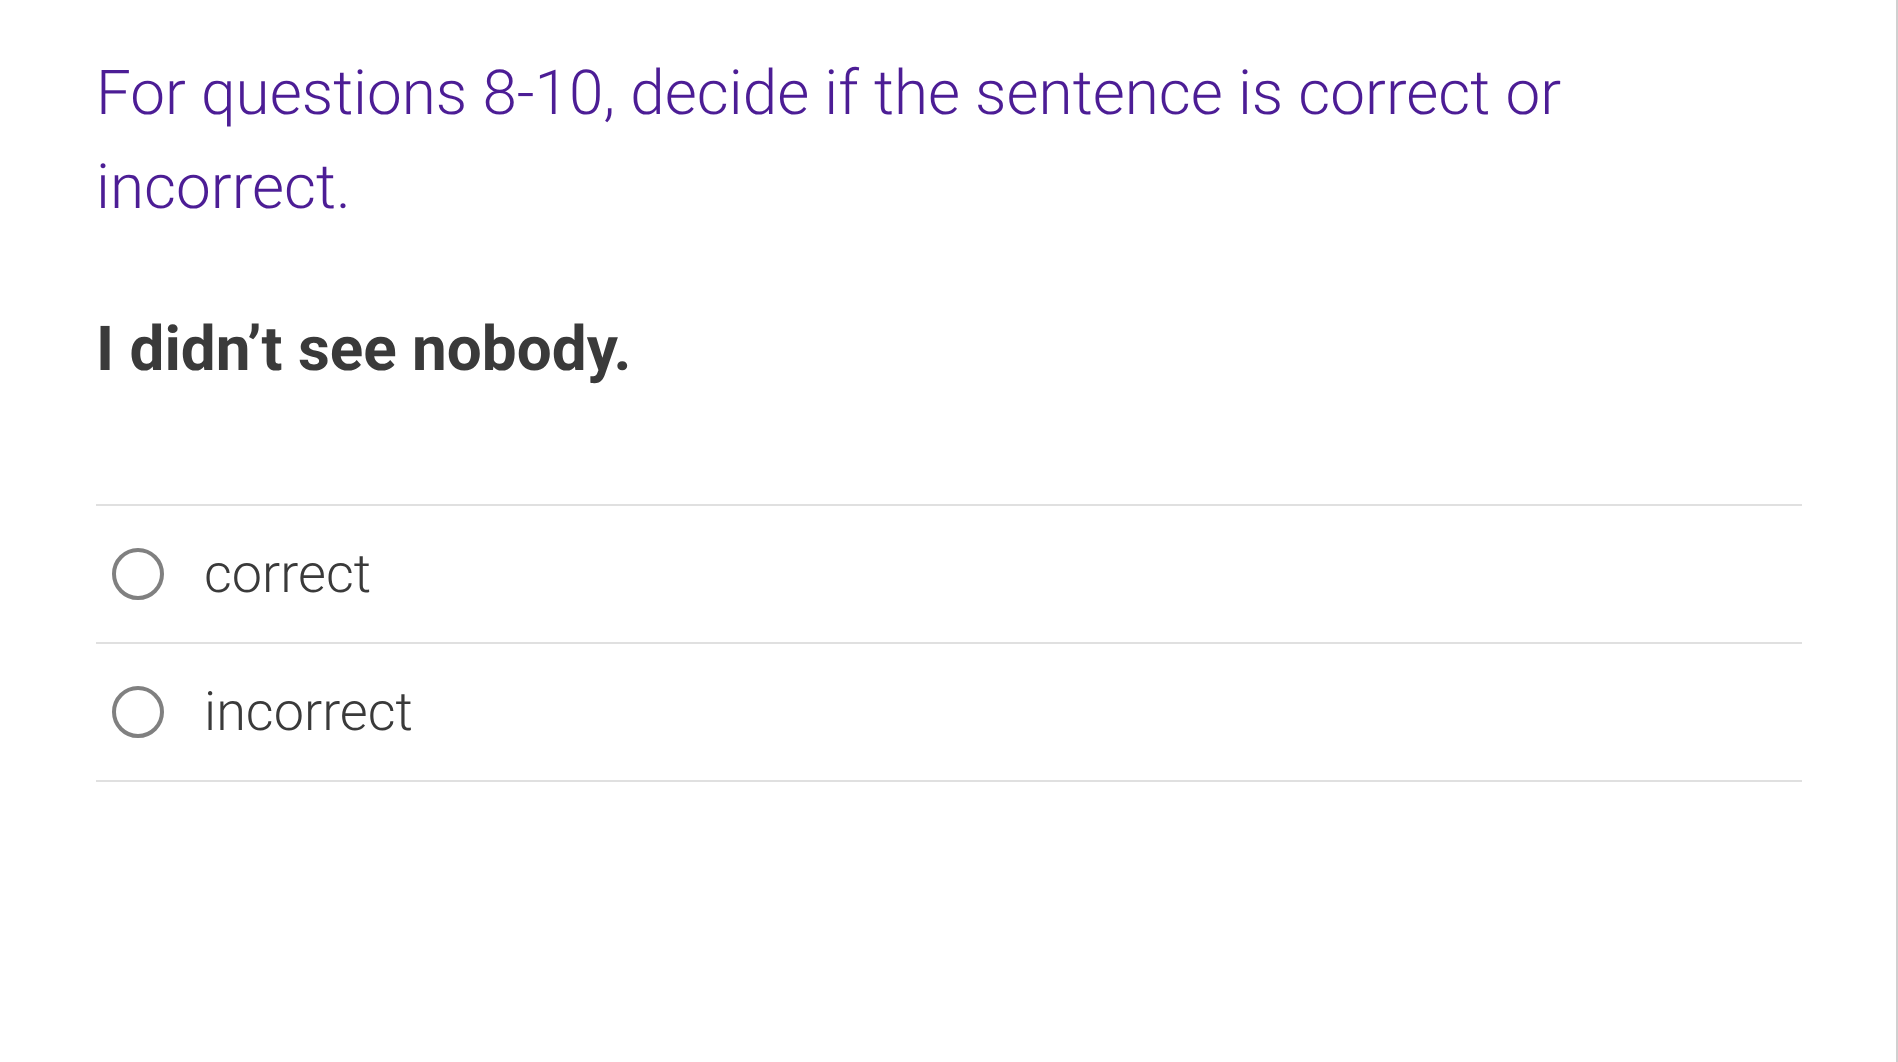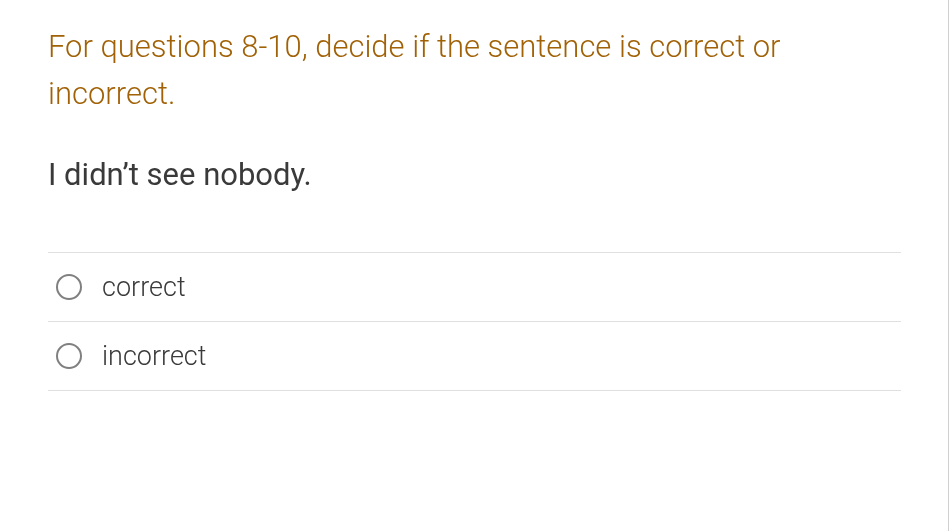--- a/index.html
+++ b/index.html
@@ -13,26 +13,26 @@
       width: 949px;
       height: 531px;
       padding: 24px 48px;
       color: #333333;
       position: relative;
     }
     .question-instruction {
       font-size: 31px;
       font-weight: 300;
       line-height: 1.5;
-      color: #a16207;
+      color: #4c1d95;
       margin-bottom: 36px;
     }
     .question-sentence {
       font-size: 31px;
-      font-weight: 400;
+      font-weight: 700;
       line-height: 1.4;
       color: #3a3a3a;
       margin-bottom: 56px;
     }
     .options-container {
       border-top: 1px solid #e0e0e0;
     }
     .option-row {
       display: flex;
       align-items: center;

